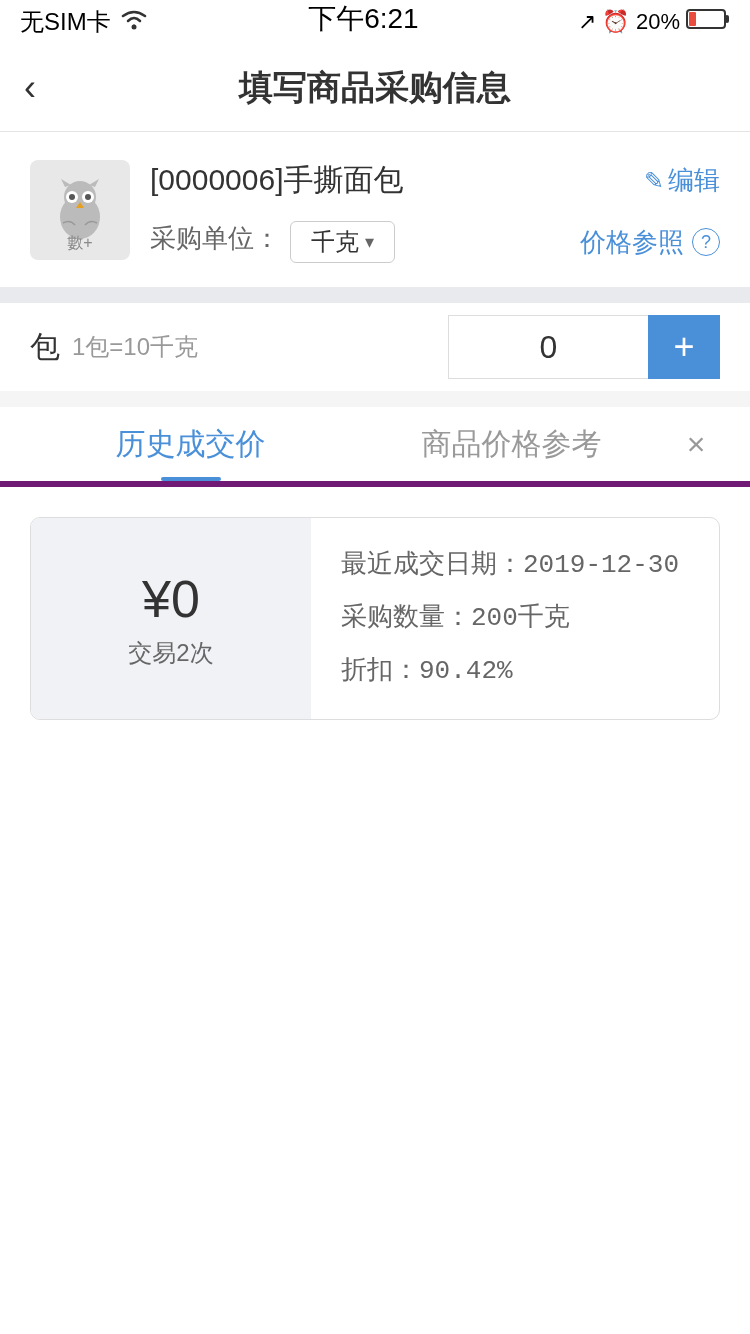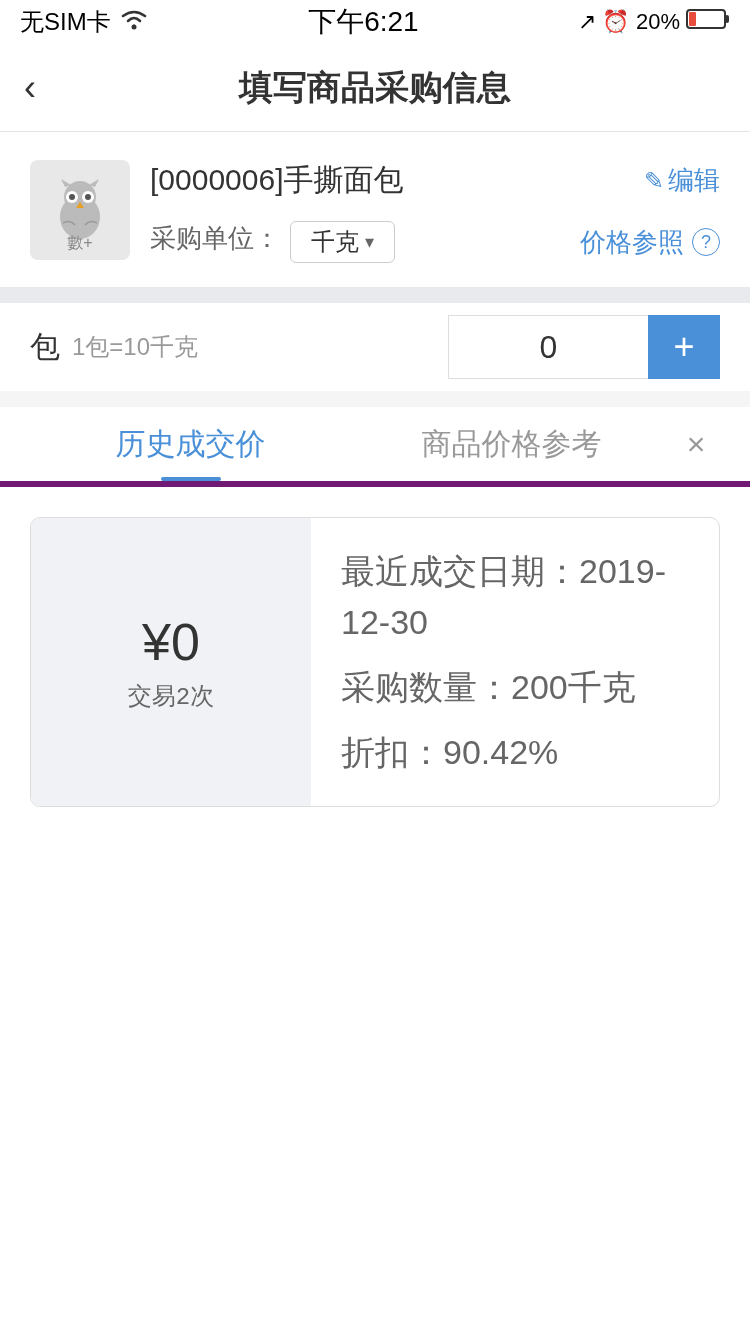--- a/index.html
+++ b/index.html
@@ -11,21 +11,20 @@
       background: #f5f5f5;
       overflow-x: hidden;
     }
 
     
     .status-bar {
       width: 100%;
       height: 44px;
       background: #fff;
       display: flex;
-      align-items: center;
       justify-content: space-between;
       padding: 0 20px;
       font-size: 26px;
       font-weight: 500;
     }
     .status-left {
       display: flex;
       align-items: center;
       gap: 8px;
       font-size: 24px;
@@ -302,34 +301,34 @@
     }
     .price-main {
       font-size: 52px;
       font-weight: 400;
       color: #333;
     }
     .price-sub {
       font-size: 24px;
       color: #666;
       margin-top: 8px;
-      font-family: Liberation Mono, monospace;
     }
     .price-right {
       flex: 1;
       padding: 28px 30px;
       display: flex;
       flex-direction: column;
       gap: 14px;
       justify-content: center;
     }
     .price-detail-row {
-      font-size: 34px;
+      font-size: 26px;
       color: #333;
       line-height: 1.5;
+      font-family: Liberation Mono, monospace;
     }
     .price-detail-row span {
       color: #666;
     }
 
     
     .page-rest {
       background: #fff;
       flex: 1;
       min-height: 600px;

